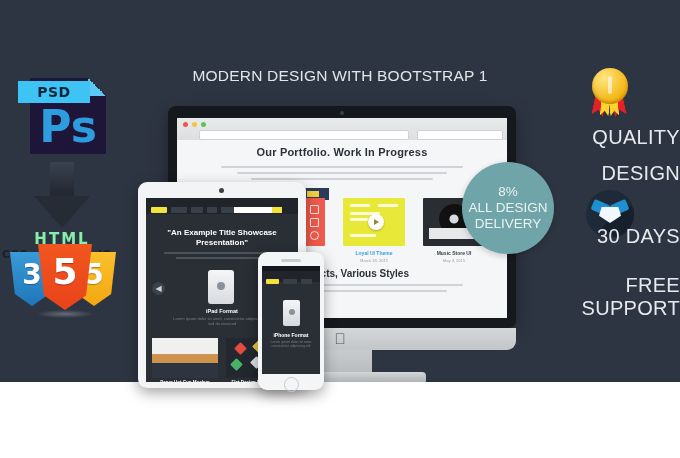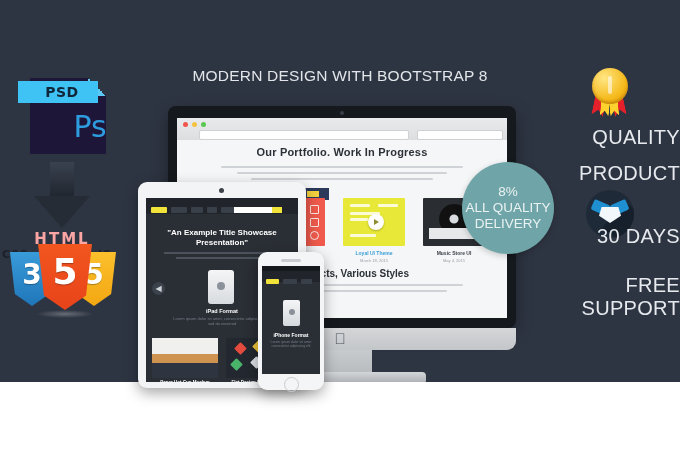--- a/index.html
+++ b/index.html
@@ -21,36 +21,36 @@
     font-size:15.5px;letter-spacing:.2px;color:#e2e5e9;font-weight:400;
   }
 
   
   .left-col{position:absolute;left:0;top:62px;width:140px;height:300px;}
   .psd-icon{position:absolute;left:18px;top:8px;width:88px;height:84px;}
   .psd-doc{position:absolute;left:12px;top:8px;width:76px;height:76px;background:#1d1638;
     border-radius:1px;}
   .psd-fold{position:absolute;left:70px;top:8px;width:18px;height:18px;
     background:linear-gradient(225deg,#2e3542 0 50%,#5bc8f5 50% 100%);}
-  .psd-band{position:absolute;left:0px;top:11px;width:72px;height:22px;background:#3fc3f4;padding-left:8px;}
+  .psd-band{position:absolute;left:0px;top:11px;width:72px;height:22px;background:#3fc3f4;}
   .psd-band span{display:block;text-align:center;font-size:14px;font-weight:bold;color:#10263a;
     line-height:22px;letter-spacing:.5px;font-family:"DejaVu Sans",sans-serif;}
   .psd-ps{position:absolute;left:12px;top:30px;width:76px;height:54px;color:#2e9de0;
-    font-size:30px;font-weight:normal;text-align:center;line-height:54px;
-    font-family:"DejaVu Sans",sans-serif;padding-left:22px;}
+    font-size:44px;font-weight:bold;text-align:center;line-height:54px;
+    font-family:"DejaVu Sans",sans-serif;}
 
   .arrow-down{position:absolute;left:34px;top:100px;width:56px;height:66px;}
   .arrow-stem{position:absolute;left:16px;top:0;width:24px;height:36px;
     background:linear-gradient(180deg,#3a4250,#20252e);}
   .arrow-head{position:absolute;left:0px;top:34px;width:0;height:0;
     border-left:28px solid transparent;border-right:28px solid transparent;
     border-top:32px solid #262c36;}
 
   .stack-label{position:absolute;left:0;top:168px;width:124px;text-align:center;
-    font-size:15px;font-weight:bold;letter-spacing:2px;color:#fca5a5;
+    font-size:15px;font-weight:bold;letter-spacing:2px;color:#86efac;
     font-family:"DejaVu Sans",sans-serif;}
   .sub-labels{position:absolute;left:0;top:186px;width:124px;}
   .sub-labels .css3t{position:absolute;left:2px;top:0;font-size:11px;font-weight:bold;
     letter-spacing:1px;color:#1b2029;font-family:"DejaVu Sans",sans-serif;}
   .sub-labels .jst{position:absolute;left:98px;top:0;font-size:11px;font-weight:bold;
     letter-spacing:1px;color:#1b2029;font-family:"DejaVu Sans",sans-serif;}
 
   .shield{position:absolute;width:44px;height:54px;}
   .shield .body{position:absolute;left:0;top:0;width:44px;height:54px;
     clip-path:polygon(0 0,100% 0,89% 78%,50% 100%,11% 78%);}
@@ -230,21 +230,21 @@
     font-size:3.4px;line-height:4.4px;}
 
   
   .bottom{position:absolute;left:0;top:382px;width:680px;height:76px;background:#fff;}
 </style>
 </head>
 <body>
 
 <div id="stage">
 
-  <div class="subtitle">MODERN DESIGN WITH BOOTSTRAP 8</div>
+  <div class="subtitle">MODERN DESIGN WITH BOOTSTRAP 1</div>
 
   <div class="left-col">
     <div class="psd-icon">
       <div class="psd-doc"></div>
       <div class="psd-fold"></div>
       <div class="psd-band">
         <span>PSD</span>
       </div>
       <div class="psd-ps">Ps</div>
     </div>
@@ -277,35 +277,35 @@
 
   <div class="right-col">
     <div class="medal">
       <div class="ribbon-l"></div>
       <div class="ribbon-r"></div>
       <div class="ribbon-l2"></div>
       <div class="ribbon-r2"></div>
       <div class="coin"></div>
     </div>
     <div class="r-line q1">QUALITY</div>
-    <div class="r-line q2">PRODUCT</div>
+    <div class="r-line q2">DESIGN</div>
 
     <div class="handshake">
       <div class="shadow"></div>
       <div class="l-cuff"></div>
       <div class="r-cuff"></div>
       <div class="grip"></div>
     </div>
     <div class="r-line d1">30 DAYS</div>
     <div class="r-line d2">FREE SUPPORT</div>
   </div>
 
   <div class="badge100">
     <div>8%</div>
-    <div>ALL QUALITY</div>
+    <div>ALL DESIGN</div>
     <div>DELIVERY</div>
   </div>
 
   <div class="devices">
 
     <div class="imac">
       <div class="cam"></div>
       <div class="screen">
 
         <div class="chrome">

